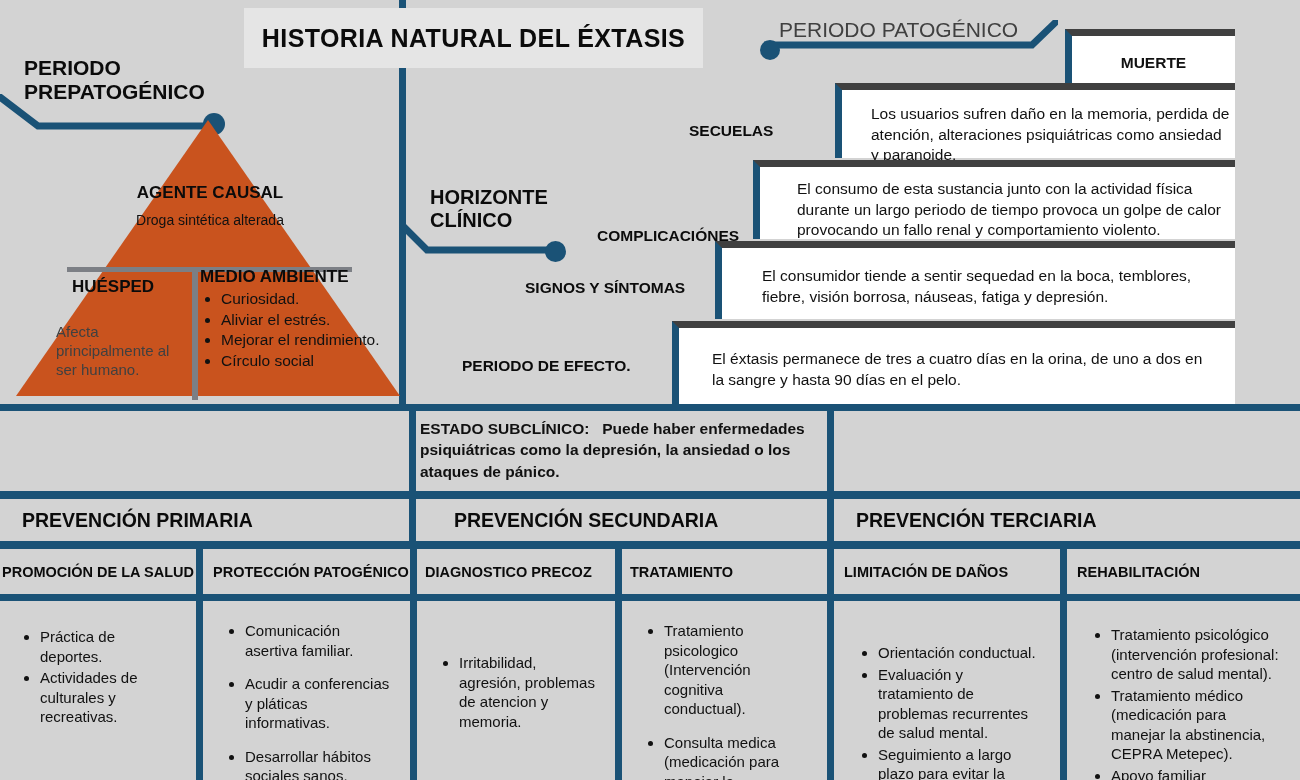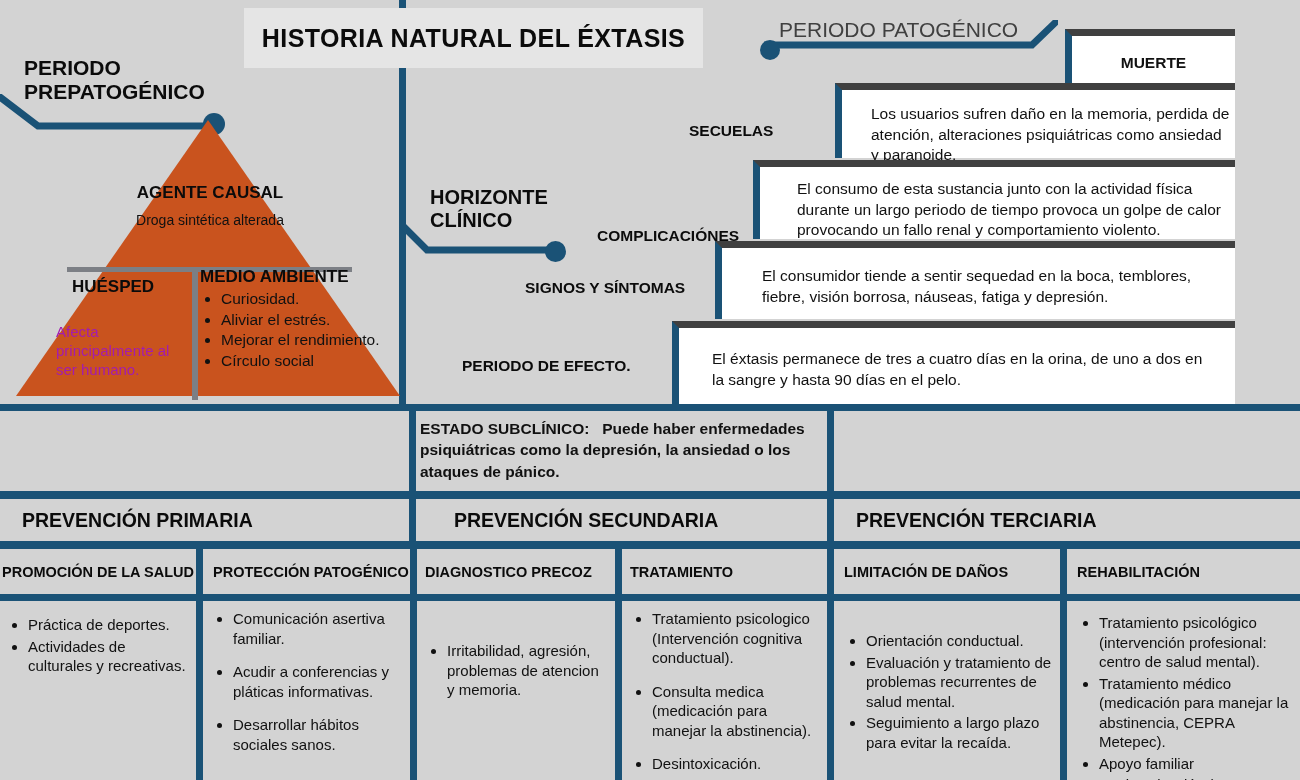--- a/index.html
+++ b/index.html
@@ -44,21 +44,21 @@
   #pyr-divider-h{left:67px;top:267px;width:285px;height:5px;background:#7c7f85;}
   #pyr-divider-v{left:192px;top:267px;width:6px;height:133px;background:#7c7f85;}
 
   #agente-title{left:70px;top:183px;width:280px;text-align:center;
     font-size:17px;font-weight:bold;color:#0b0b0b;}
   #agente-sub{left:70px;top:212px;width:280px;text-align:center;
     font-size:14px;color:#111;}
 
   #huesped-title{left:38px;top:277px;width:150px;text-align:center;
     font-size:17px;font-weight:bold;color:#0b0b0b;}
-  #huesped-body{left:56px;top:322px;width:135px;font-size:15px;line-height:1.28;color:#a21caf;}
+  #huesped-body{left:56px;top:322px;width:135px;font-size:15px;line-height:1.28;color:#404040;}
 
   #medio-title{left:200px;top:267px;font-size:17px;font-weight:bold;color:#0b0b0b;}
   #medio-list{left:203px;top:289px;width:215px;font-size:15.5px;line-height:1.33;color:#111;
     margin:0;padding-left:18px;}
   #medio-list li{list-style:disc;}
 
   
   #horizonte-label{left:430px;top:186px;width:170px;
     font-size:20px;font-weight:bold;line-height:1.15;color:#0b0b0b;}
   #horizonte-connector{left:399px;top:222px;width:160px;height:40px;}
@@ -133,21 +133,21 @@
   
   #v-s1{left:196px;top:549px;width:7px;height:231px;}
   #v-s2{left:410px;top:549px;width:7px;height:231px;}
   #v-s3{left:615px;top:549px;width:7px;height:231px;}
   #v-s4{left:827px;top:549px;width:7px;height:231px;}
   #v-s5{left:1060px;top:549px;width:7px;height:231px;}
 
   
   .cell{position:absolute;top:601px;height:179px;box-sizing:border-box;
     font-size:15px;line-height:1.3;color:#111;overflow:hidden;}
-  .cell ul{margin:0;padding-left:20px;}
+  .cell ul{margin:12px;padding-left:20px;}
   .cell li{list-style:disc;margin-bottom:2px;}
   .cell ul.spaced li{margin-bottom:14px;}
   #c-1{left:0px;width:196px;padding:14px 6px 0 8px;}
   #c-2{left:203px;width:207px;padding:8px 8px 0 10px;}
   #c-3{left:417px;width:198px;padding:40px 8px 0 10px;}
   #c-4{left:622px;width:205px;padding:8px 8px 0 10px;}
   #c-5{left:834px;width:226px;padding:30px 8px 0 12px;}
   #c-6{left:1067px;width:233px;padding:12px 8px 0 12px;}
 </style>
 </head>

